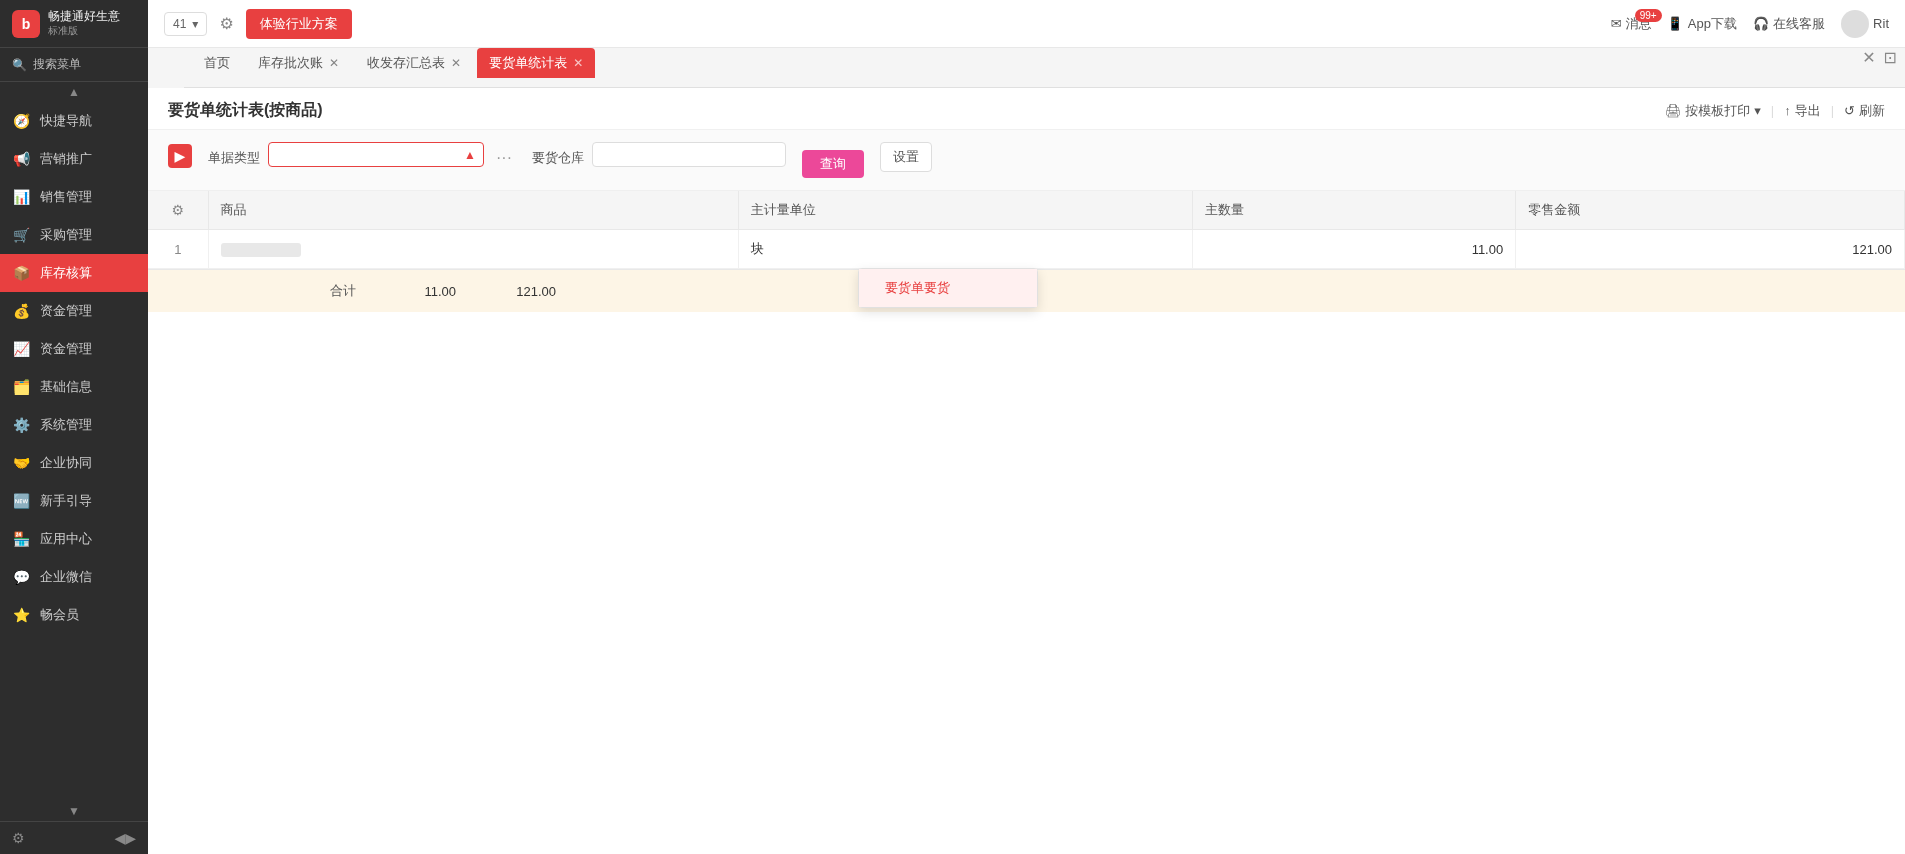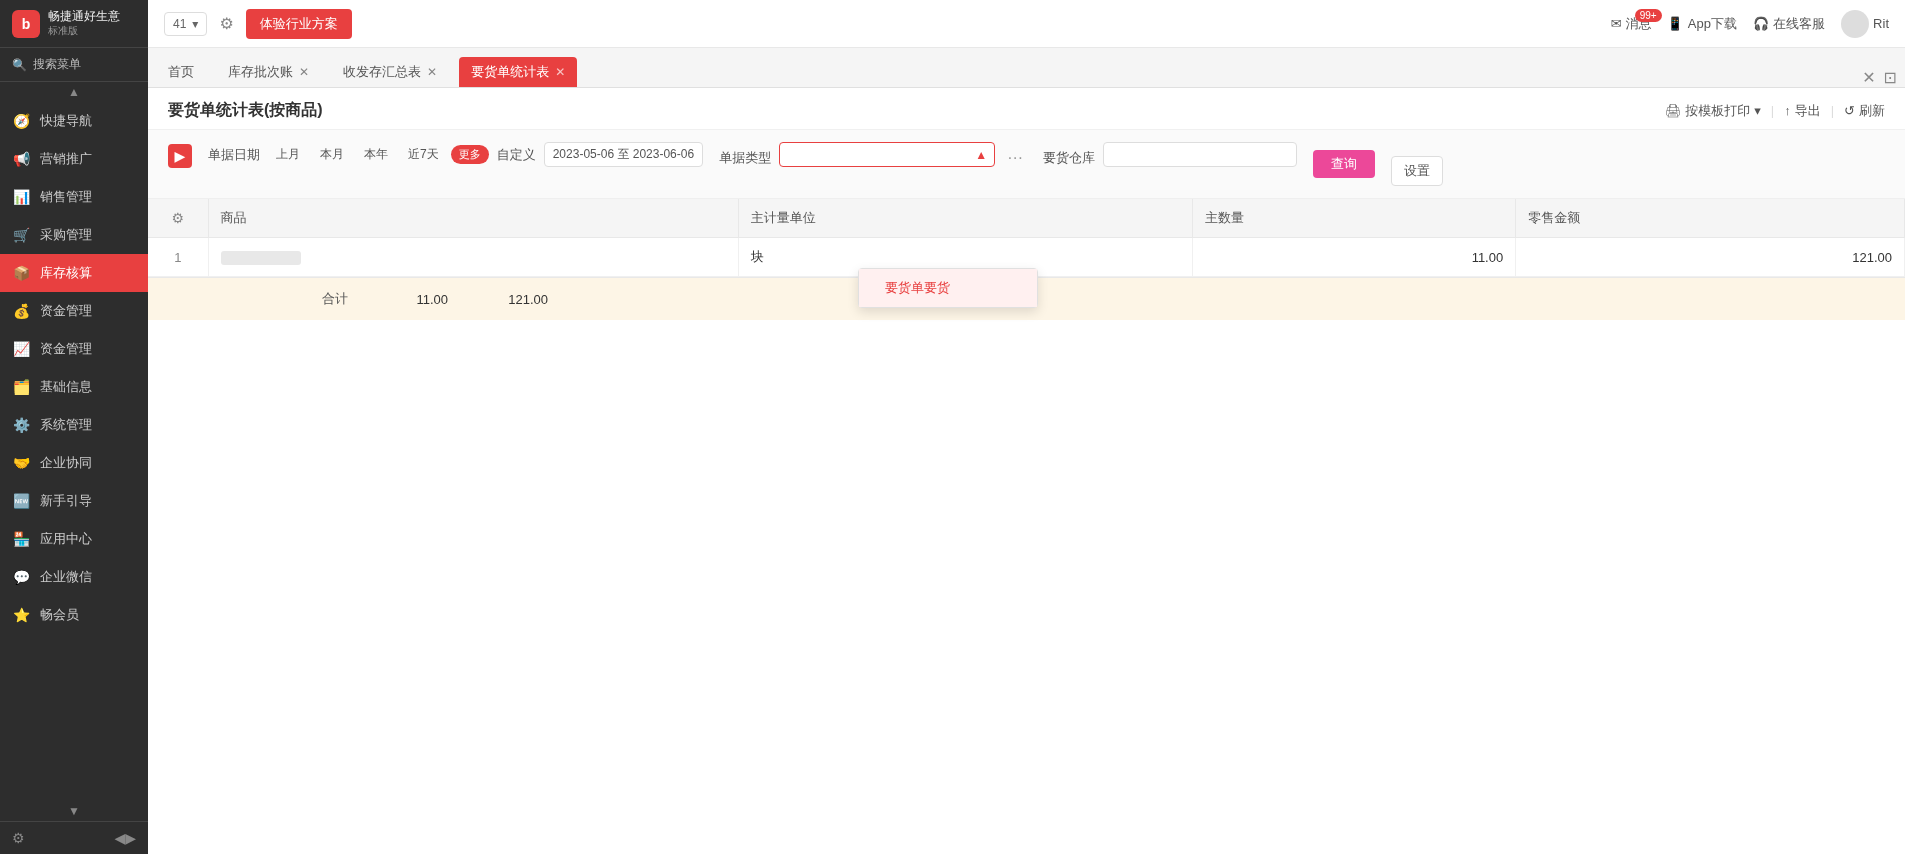--- a/index.html
+++ b/index.html
@@ -97,25 +97,26 @@
       background: #e84040; color: white; border-radius: 10px;
       padding: 1px 5px; font-size: 10px; position: absolute; top: -6px; right: -10px;
     }
     .avatar { width: 28px; height: 28px; background: #ddd; border-radius: 50%; }
 
     
     .tabs-bar {
       height: 40px;
       background: #f5f5f5;
       display: flex;
-      align-items: flex-end;
+      align-items: flex-start;
       padding: 0 8px;
       border-bottom: 1px solid #e0e0e0;
       flex-shrink: 0;
-      gap: 10px;
+      gap: 4px;
+      margin-left: 36px;
     }
     .tab {
       display: flex; align-items: center;
       padding: 6px 12px;
       cursor: pointer; font-size: 13px; color: #555;
       border-radius: 4px 4px 0 0;
       gap: 6px;
       white-space: nowrap;
     }
     .tab.active { background: #e84040; color: white; }
@@ -196,21 +197,21 @@
       border: 1px solid #ddd; border-radius: 4px;
       padding: 4px 8px; font-size: 13px; color: #333; background: #fff;
       min-width: 160px;
     }
     .query-btn {
       background: #ec4899; color: white; border: none; border-radius: 4px;
       padding: 5px 18px; cursor: pointer; font-size: 13px; margin-top: 8px;
     }
     .settings-btn2 {
       background: white; color: #555; border: 1px solid #ddd; border-radius: 4px;
-      padding: 5px 12px; cursor: pointer; font-size: 13px; margin-top: 14px;
+      padding: 5px 12px; cursor: pointer; font-size: 13px;
     }
 
     
     .dropdown-overlay {
       position: absolute;
       top: 180px;
       left: 710px;
       z-index: 100;
       background: white;
       border: 1px solid #e0e0e0;
@@ -252,21 +253,21 @@
     .data-table th.settings-col { text-align: center; }
     .settings-col-icon { font-size: 14px; color: #888; cursor: pointer; }
     .product-placeholder { display: inline-block; width: 80px; height: 14px; background: #e8e8e8; border-radius: 3px; vertical-align: middle; }
 
     
     .table-footer {
       background: #fdf5e6;
       border-top: 1px solid #e8e8e8;
       display: flex;
       align-items: center;
-      padding: 12px 4px;
+      padding: 12px 12px;
       font-size: 13px;
       color: #333;
       position: sticky; bottom: 0;
     }
     .footer-label { margin-left: 170px; margin-right: 20px; font-weight: normal; color: #555; }
     .footer-val { min-width: 80px; text-align: right; margin-right: 20px; }
 
     
     .sidebar-scroll-up, .sidebar-scroll-down {
       display: flex; justify-content: center; align-items: center;
@@ -434,32 +435,20 @@
         <button class="action-btn">
           <span>↺</span>
           <span>刷新</span>
         </button>
       </div>
     </div>
 
     <div class="filter-bar">
       <button class="filter-expand-btn">▶</button>
 
-      <div class="filter-group">
-        <span class="filter-label">单据日期</span>
-        <div class="date-shortcuts">
-          <span class="date-shortcut">上月</span>
-          <span class="date-shortcut">本月</span>
-          <span class="date-shortcut">本年</span>
-          <span class="date-shortcut">近7天</span>
-          <span class="date-shortcut active-badge">更多</span>
-        </div>
-        <span class="filter-label">自定义</span>
-        <span class="date-input">2023-05-06 至 2023-06-06</span>
-      </div>
 
       <div class="filter-group2">
         <span class="filter-label">单据类型</span>
         <div class="filter-select-wrap">
           <input class="filter-select-input" type="text" value="" style="">
           <span class="filter-select-arrow">▲</span>
         </div>
         <button class="filter-more-btn">···</button>
       </div>
 

